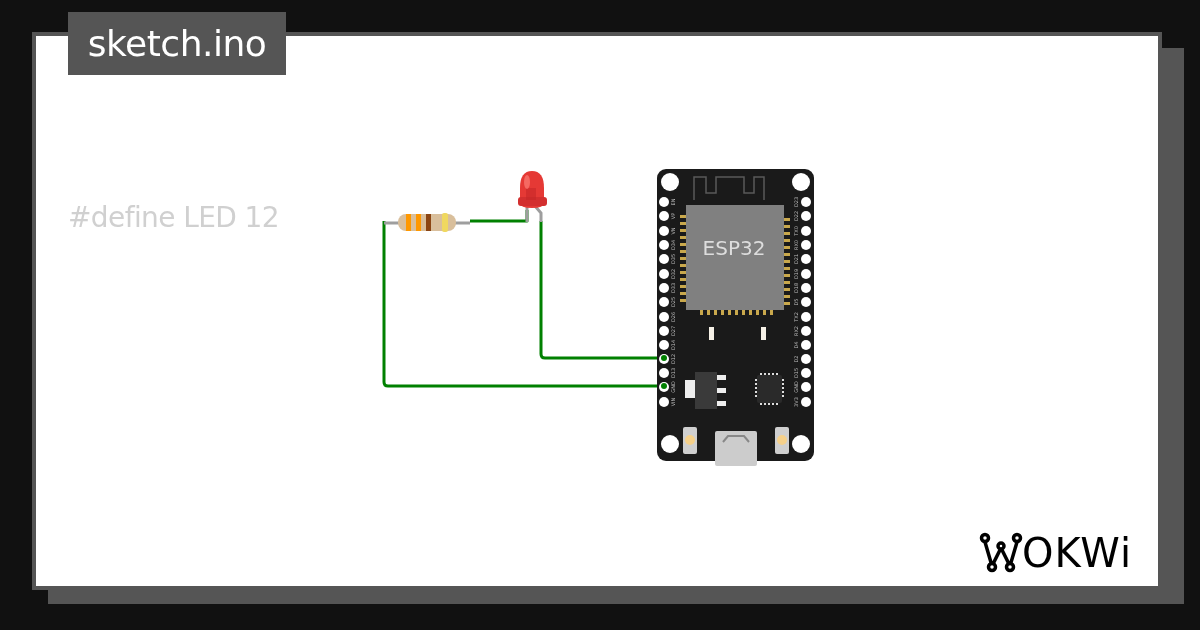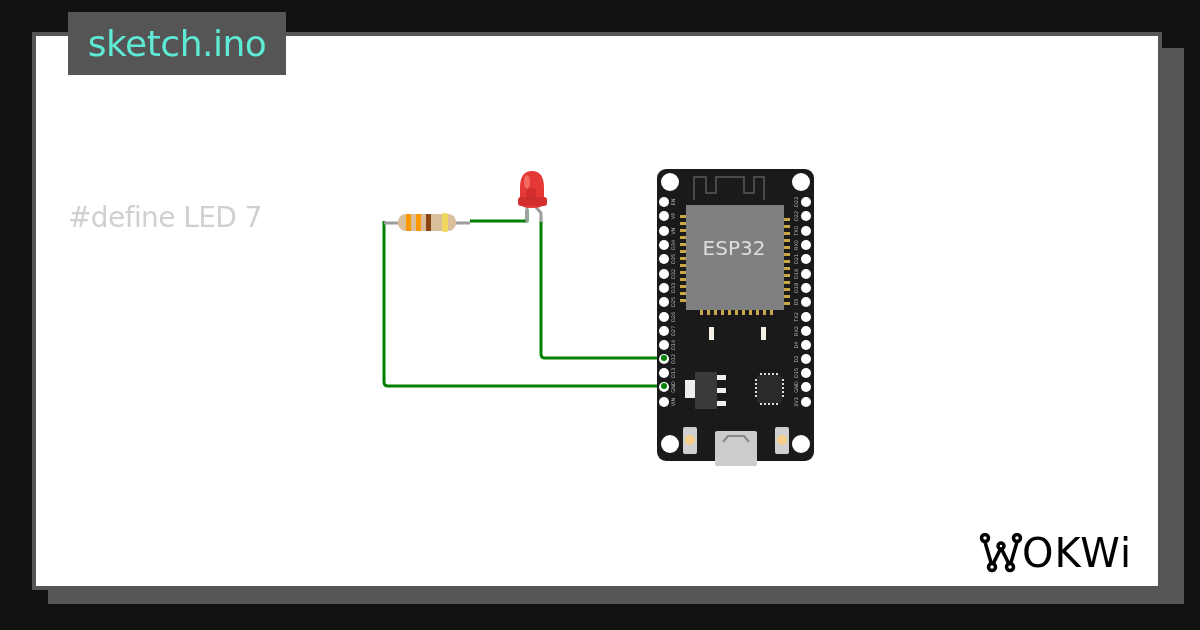--- a/index.html
+++ b/index.html
@@ -1,31 +1,31 @@
 <!DOCTYPE html>
 <html><head>
 <meta charset="utf-8">
 <style>
   html, body { margin:0; padding:0; }
   body { width:1200px; height:630px; background:#111111; position:relative; overflow:hidden; font-family:"DejaVu Sans", sans-serif; }
   .shadow { position:absolute; left:48px; top:48px; width:1136px; height:556px; background:#555555; }
   .card { position:absolute; left:32px; top:32px; width:1130px; height:558px; background:#ffffff; border:4px solid #555555; box-sizing:border-box; overflow:hidden; }
-  .tab { position:absolute; left:68px; top:12px; width:218px; height:63px; background:#555555; color:#5eead4; font-size:36px; line-height:63px; text-align:center; font-family:"DejaVu Sans", sans-serif; z-index:5; letter-spacing:-0.5px; }
+  .tab { position:absolute; left:68px; top:12px; width:218px; height:63px; background:#555555; color:#ffffff; font-size:36px; line-height:63px; text-align:center; font-family:"DejaVu Sans", sans-serif; z-index:5; letter-spacing:-0.5px; }
   .code { position:absolute; left:32px; top:62px; margin:0; font-family:"DejaVu Sans", sans-serif; font-size:28px; line-height:48px; color:#d0d0d0; white-space:pre; letter-spacing:-0.6px; }
   .code div { height:48px; }
   svg.circuit { position:absolute; left:0; top:0; width:1200px; height:630px; z-index:4; pointer-events:none; }
   svg.circuit .clk { pointer-events:auto; cursor:pointer; }
 </style>
 </head>
 <body>
 
 <div class="shadow"></div>
 <div class="card">
   <div class="code">
-    <div>#define LED 7</div>
+    <div>#define LED 12</div>
     <div></div>
     <div></div>
     
     
     
     
     
     
     
     

